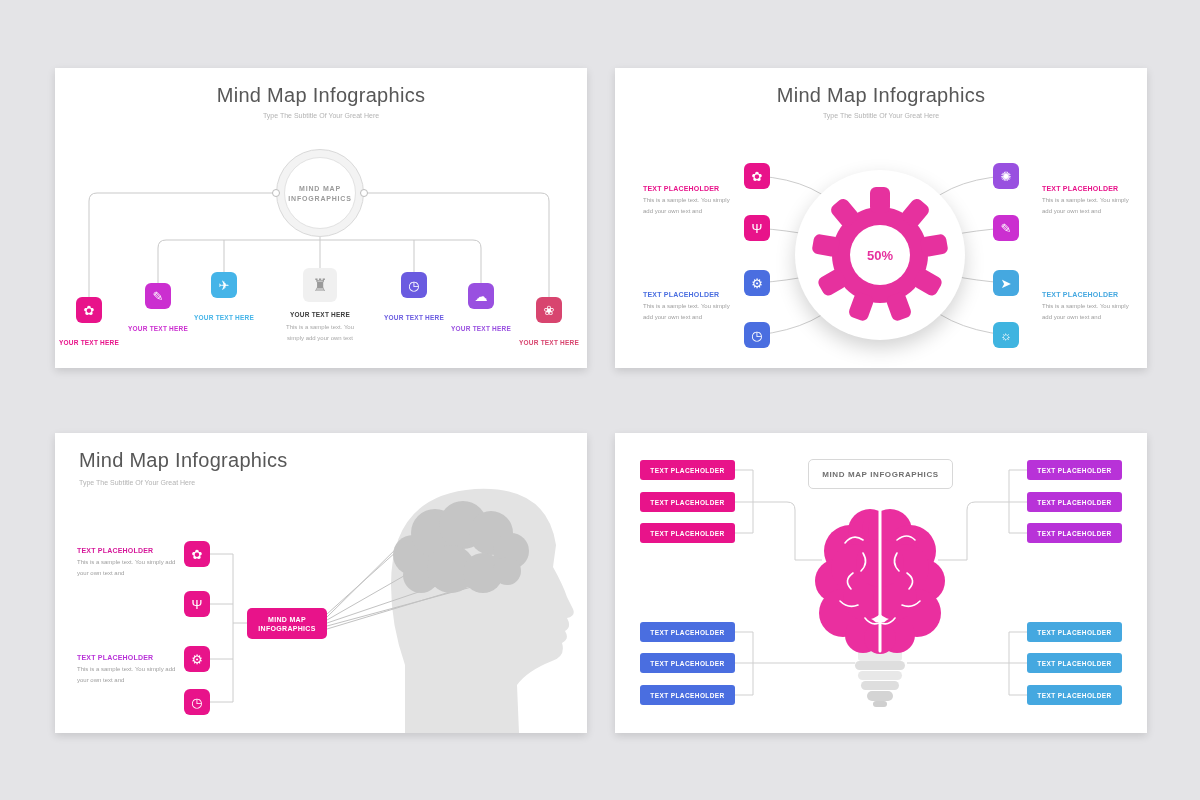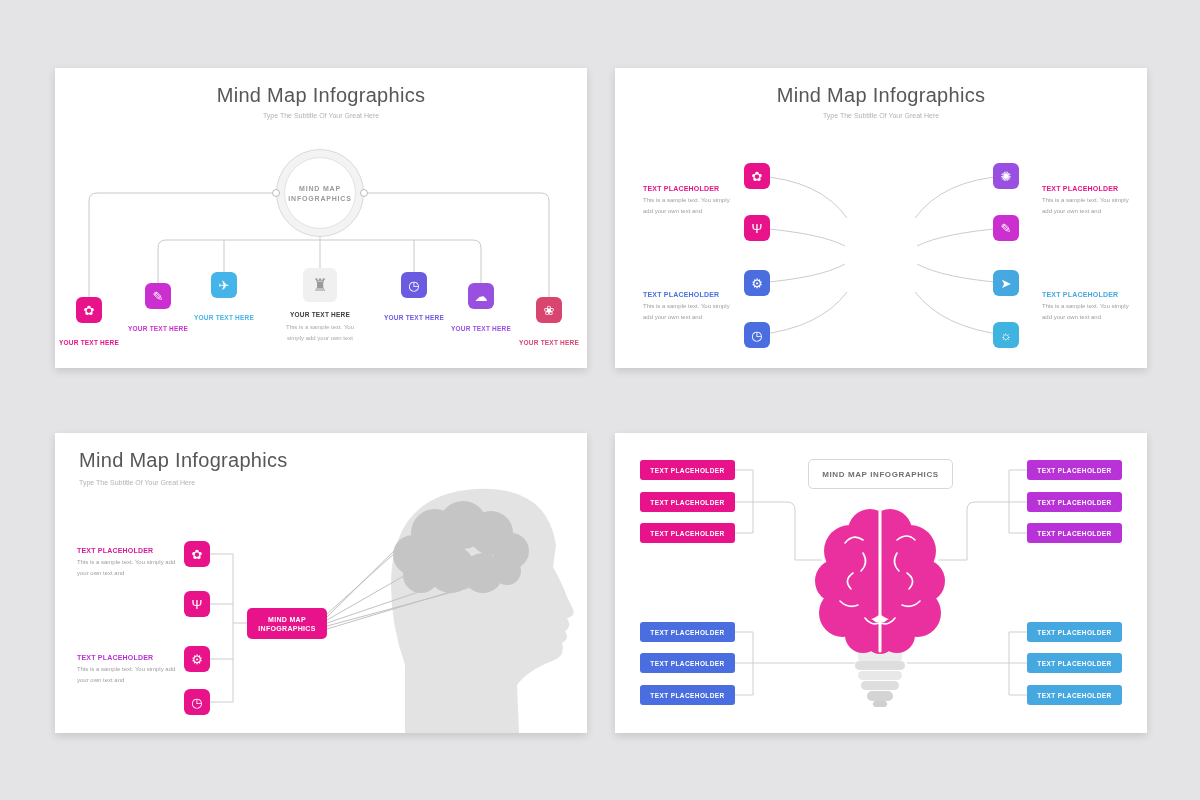--- a/index.html
+++ b/index.html
@@ -125,20 +125,38 @@
       <path d="M142,160 Q205,165 230,178"></path>
       <path d="M142,215 Q205,210 230,196"></path>
       <path d="M142,267 Q205,260 232,224"></path>
       <path d="M391,108 Q328,112 300,150"></path>
       <path d="M391,160 Q328,165 302,178"></path>
       <path d="M391,215 Q328,210 302,196"></path>
       <path d="M391,267 Q328,260 300,224"></path>
     </g>
   </svg>
 
+  <div class="s2-bigcircle">
+    <svg width="150" height="150" viewBox="-75 -75 150 150" style="position:absolute;left:10px;top:10px">
+      <g style="fill: rgb(230, 49, 158);">
+        <circle r="48"></circle>
+        <rect x="-10" y="-68" width="20" height="26" rx="6"></rect>
+        <rect x="-10" y="-68" width="20" height="26" rx="6" transform="rotate(40)"></rect>
+        <rect x="-10" y="-68" width="20" height="26" rx="6" transform="rotate(80)"></rect>
+        <rect x="-10" y="-68" width="20" height="26" rx="6" transform="rotate(120)"></rect>
+        <rect x="-10" y="-68" width="20" height="26" rx="6" transform="rotate(160)"></rect>
+        <rect x="-10" y="-68" width="20" height="26" rx="6" transform="rotate(200)"></rect>
+        <rect x="-10" y="-68" width="20" height="26" rx="6" transform="rotate(240)"></rect>
+        <rect x="-10" y="-68" width="20" height="26" rx="6" transform="rotate(280)"></rect>
+        <rect x="-10" y="-68" width="20" height="26" rx="6" transform="rotate(320)"></rect>
+      </g>
+      <circle r="30" fill="#ffffff"></circle>
+      <text y="5" text-anchor="middle" font-size="13" font-weight="bold" font-family="Liberation Sans, sans-serif" style="fill: rgb(230, 49, 158);">50%</text>
+    </svg>
+  </div>
 
   <div class="s2-icon icon-sq" style="left: 129px; top: 95px; background-color: rgb(232, 19, 138);">
       <span>✿</span>
     </div>
   <div class="s2-icon icon-sq" style="left: 129px; top: 147px; background-color: rgb(232, 19, 138);">
       <span>Ψ</span>
     </div>
   <div class="s2-icon icon-sq" style="left: 129px; top: 202px; background-color: rgb(74, 110, 224);">
       <span>⚙</span>
     </div>

